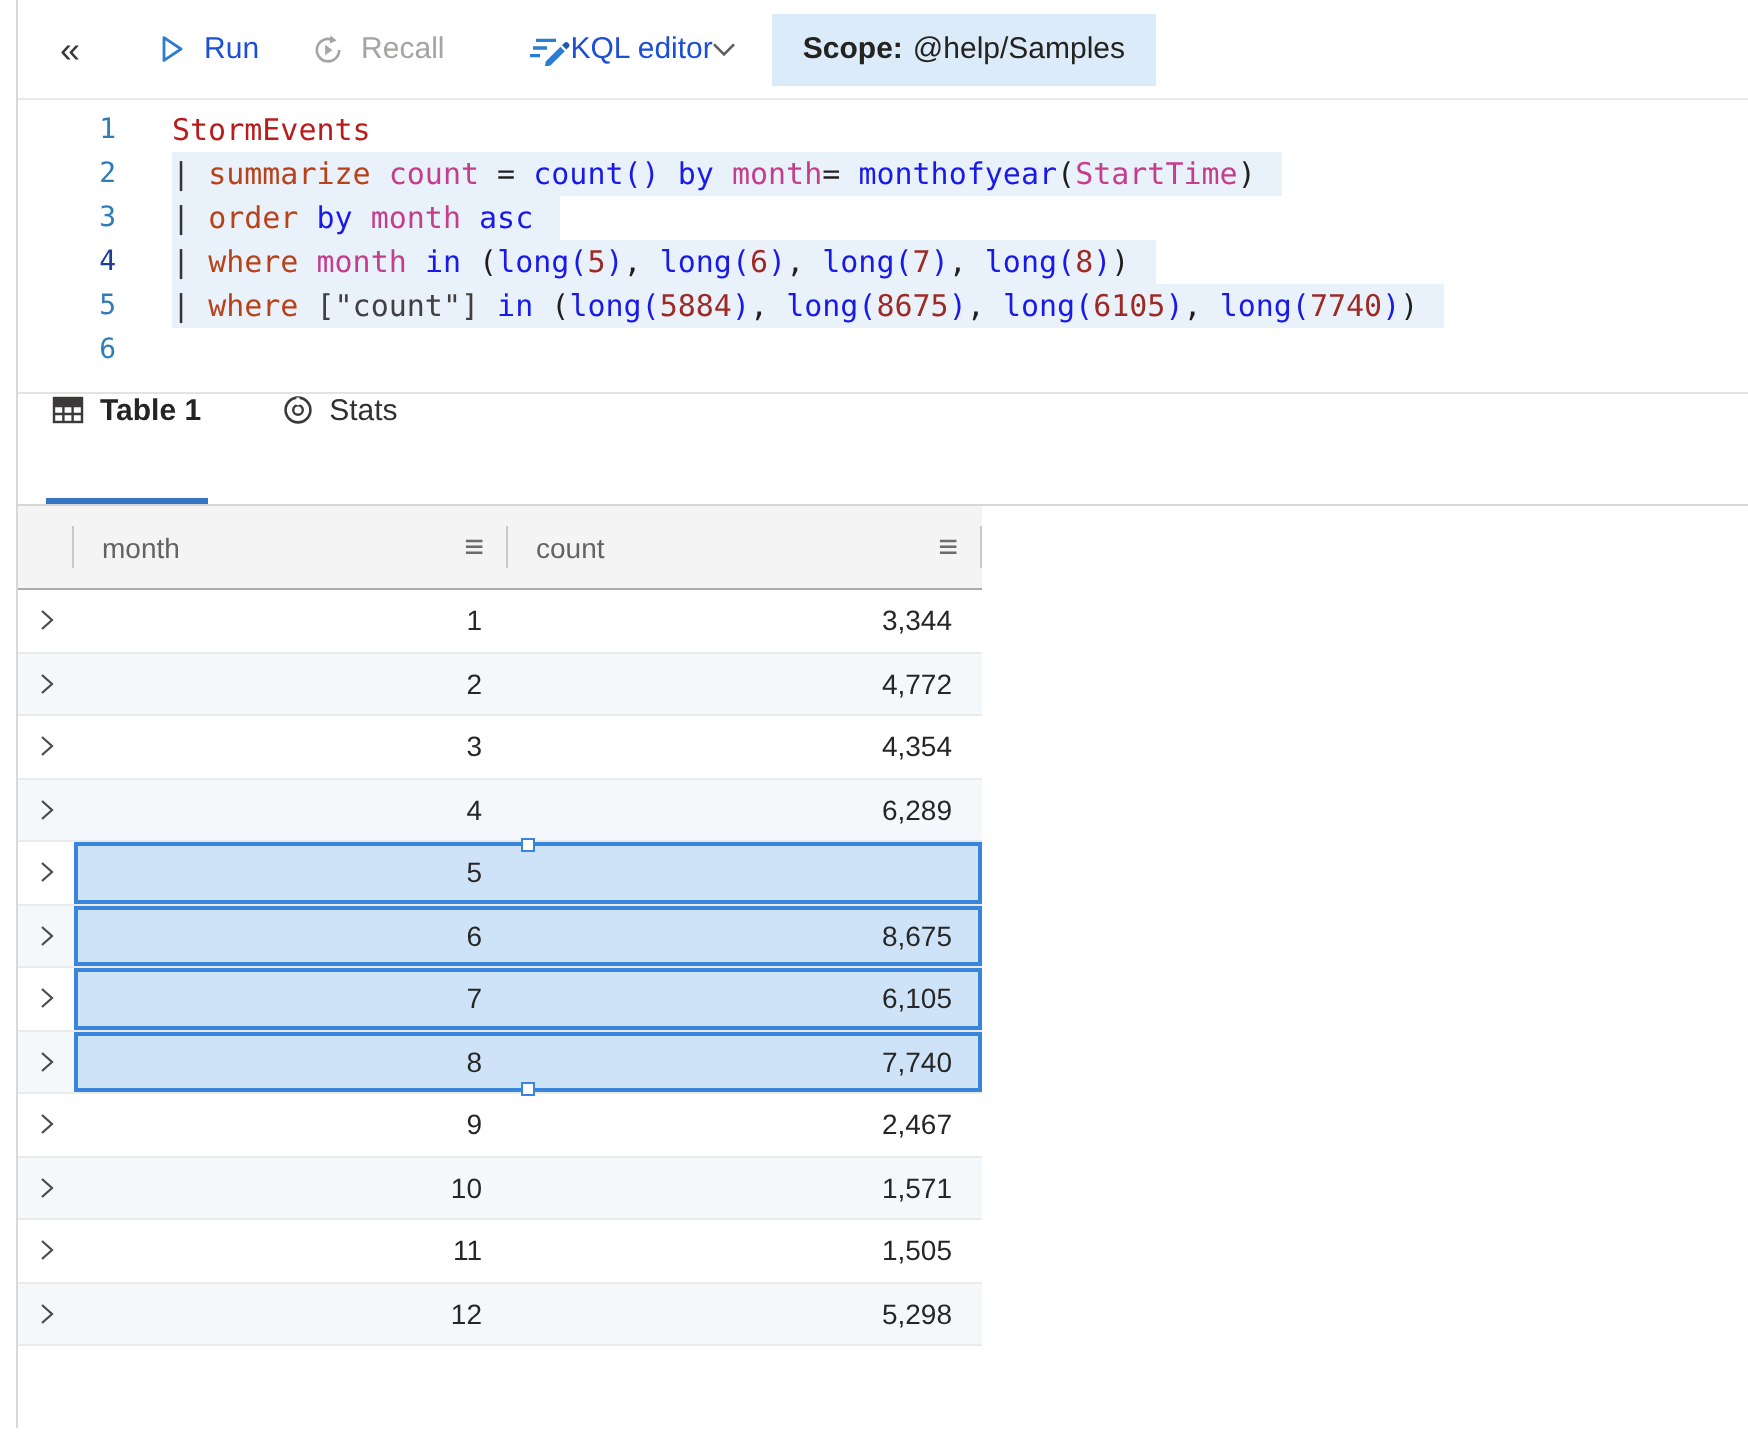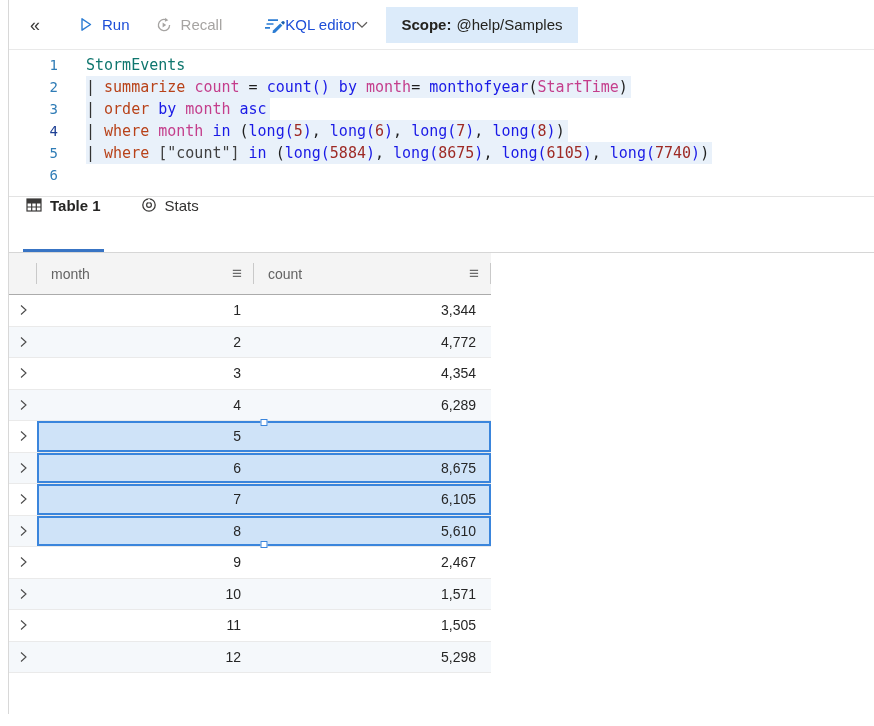--- a/index.html
+++ b/index.html
@@ -21,22 +21,22 @@
   .scope-chip .b{font-weight:bold;margin-right:5px;}
 
   
   .editor{height:142px;border-bottom:1px solid #e3e3e3;padding-top:4px;}
   .code-line{display:flex;height:22px;line-height:22px;
              font-family:"DejaVu Sans Mono","Liberation Mono",monospace;font-size:15px;}
   .gutter{flex:none;width:49px;text-align:right;color:#2f7cb6;font-size:14px;}
   .gutter.ln-active{color:#1d3f94;}
   .code-text{margin-left:28px;white-space:pre;}
   .code-text span{white-space:pre;}
-  .code-text.hl{background:#e9f1fa;padding-right:3px;}
-  .tk-table{color:#0f766e;}
+  .code-text.hl{background:#e9f1fa;padding-right:13px;}
+  .tk-table{color:#b91c1c;}
   .tk-op{color:#b84219;}
   .tk-col{color:#c43e8c;}
   .tk-fn,.tk-kw{color:#1a1ae6;}
   .tk-num{color:#9e2a25;}
   .tk-str{color:#404040;}
   .tk-plain{color:#1f1f1f;}
   .tk-pipe{color:#333333;}
 
   
   .tabstrip{height:55px;display:flex;align-items:stretch;padding-left:17px;gap:40px;border-bottom:1px solid #d6d6d6;}
@@ -260,21 +260,21 @@
           </div>
       </div>
       <div class="trow alt sel sel-last">
         <div class="c-exp">
             <svg width="12" height="12" viewBox="0 0 12 12">
               <path d="M4 1.5 L9 6 L4 10.5" fill="none" stroke="#4a4a4a" stroke-width="1.1"></path>
             </svg>
           </div>
         <div class="selwrap">
             <div class="cell m">8</div>
-            <div class="cell c">5,610</div>
+            <div class="cell c">7,740</div>
           </div>
       </div>
       <div class="trow">
         <div class="c-exp">
             <svg width="12" height="12" viewBox="0 0 12 12">
               <path d="M4 1.5 L9 6 L4 10.5" fill="none" stroke="#4a4a4a" stroke-width="1.1"></path>
             </svg>
           </div>
         <div class="selwrap">
             <div class="cell m">9</div>

